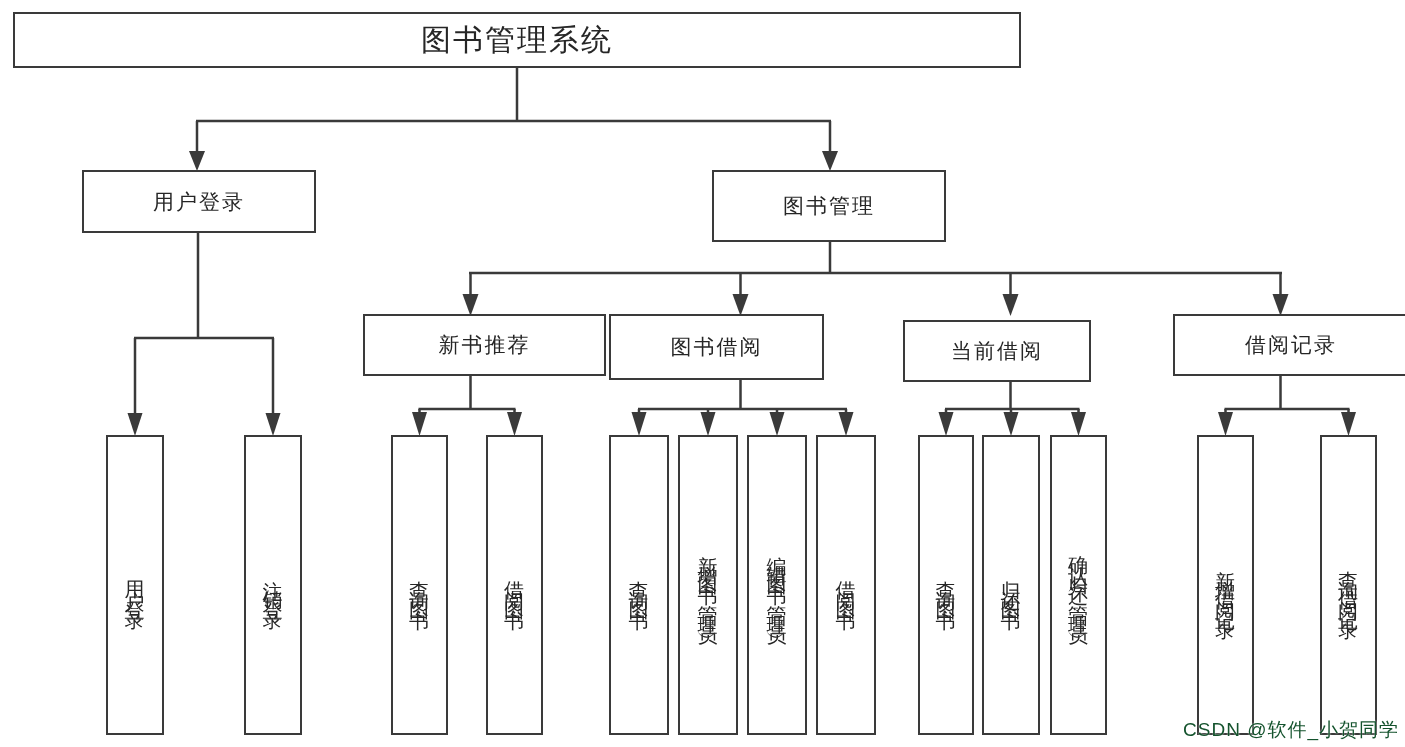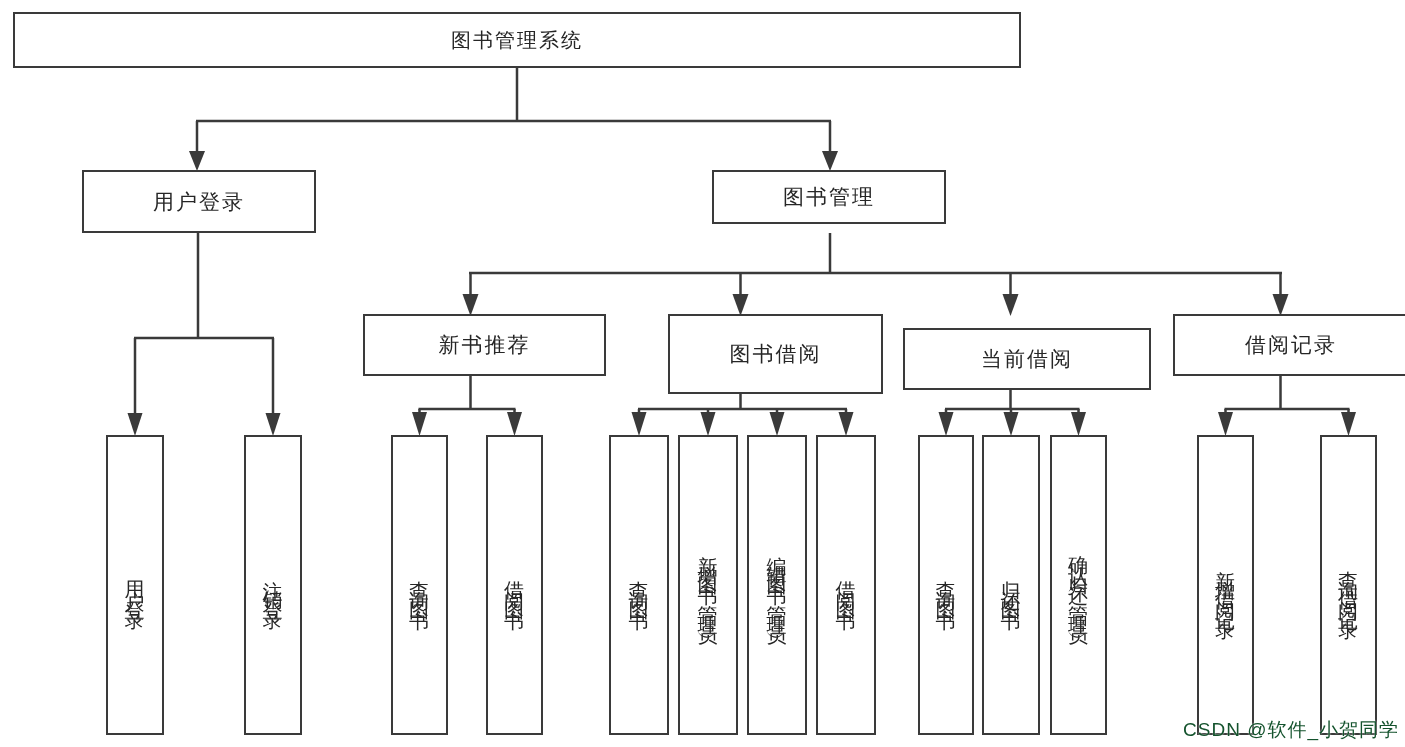--- a/index.html
+++ b/index.html
@@ -6,21 +6,21 @@
   body{
     width:1405px;height:747px;position:relative;background:#ffffff;
     font-family:"Liberation Sans","DejaVu Sans",sans-serif;overflow:hidden;
   }
   .box{
     position:absolute;background:#ffffff;border:2.5px solid #3a3a3a;
     box-sizing:border-box;display:flex;align-items:center;justify-content:center;
     color:#262626;
   }
   .box.h span{font-size:21px;letter-spacing:2px;white-space:nowrap;}
-  .box.root span{font-size:20px;letter-spacing:2px;}
+  .box.root span{font-size:30px;letter-spacing:2px;}
   .box.v span{
     writing-mode:vertical-rl;text-orientation:mixed;
     font-size:20px;letter-spacing:10px;line-height:1;
   }
   #connectors{position:absolute;left:0;top:0;pointer-events:none;}
   #connectors path{stroke:#3a3a3a;stroke-width:2.5;fill:none;}
   #connectors polygon{fill:#3a3a3a;stroke:none;}
   .watermark{
     position:absolute;right:6px;bottom:4px;font-size:19px;letter-spacing:1px;
     color:#14532d;text-shadow:0 0 2px #ffffff;white-space:nowrap;
@@ -98,31 +98,31 @@
   </g>
 </svg>
 
 <div class="box h root" style="left:13px;top:12px;width:1008px;height:56px">
   <span>图书管理系统</span>
 </div>
 
 <div class="box h" style="left:82px;top:170px;width:234px;height:63px">
   <span>用户登录</span>
 </div>
-<div class="box h" style="left:712px;top:170px;width:234px;height:54px">
+<div class="box h" style="left:712px;top:170px;width:234px;height:72px">
   <span>图书管理</span>
 </div>
 
 <div class="box h" style="left:363px;top:314px;width:243px;height:62px">
   <span>新书推荐</span>
 </div>
-<div class="box h" style="left:668px;top:314px;width:215px;height:80px">
+<div class="box h" style="left:609px;top:314px;width:215px;height:66px">
   <span>图书借阅</span>
 </div>
-<div class="box h" style="left:903px;top:328px;width:248px;height:62px">
+<div class="box h" style="left:903px;top:320px;width:188px;height:62px">
   <span>当前借阅</span>
 </div>
 <div class="box h" style="left:1173px;top:314px;width:236px;height:62px">
   <span>借阅记录</span>
 </div>
 
 <div class="box v" style="left:106px;top:435px;width:58px;height:300px">
   <span>用户登录</span>
 </div>
 <div class="box v" style="left:244px;top:435px;width:58px;height:300px">

